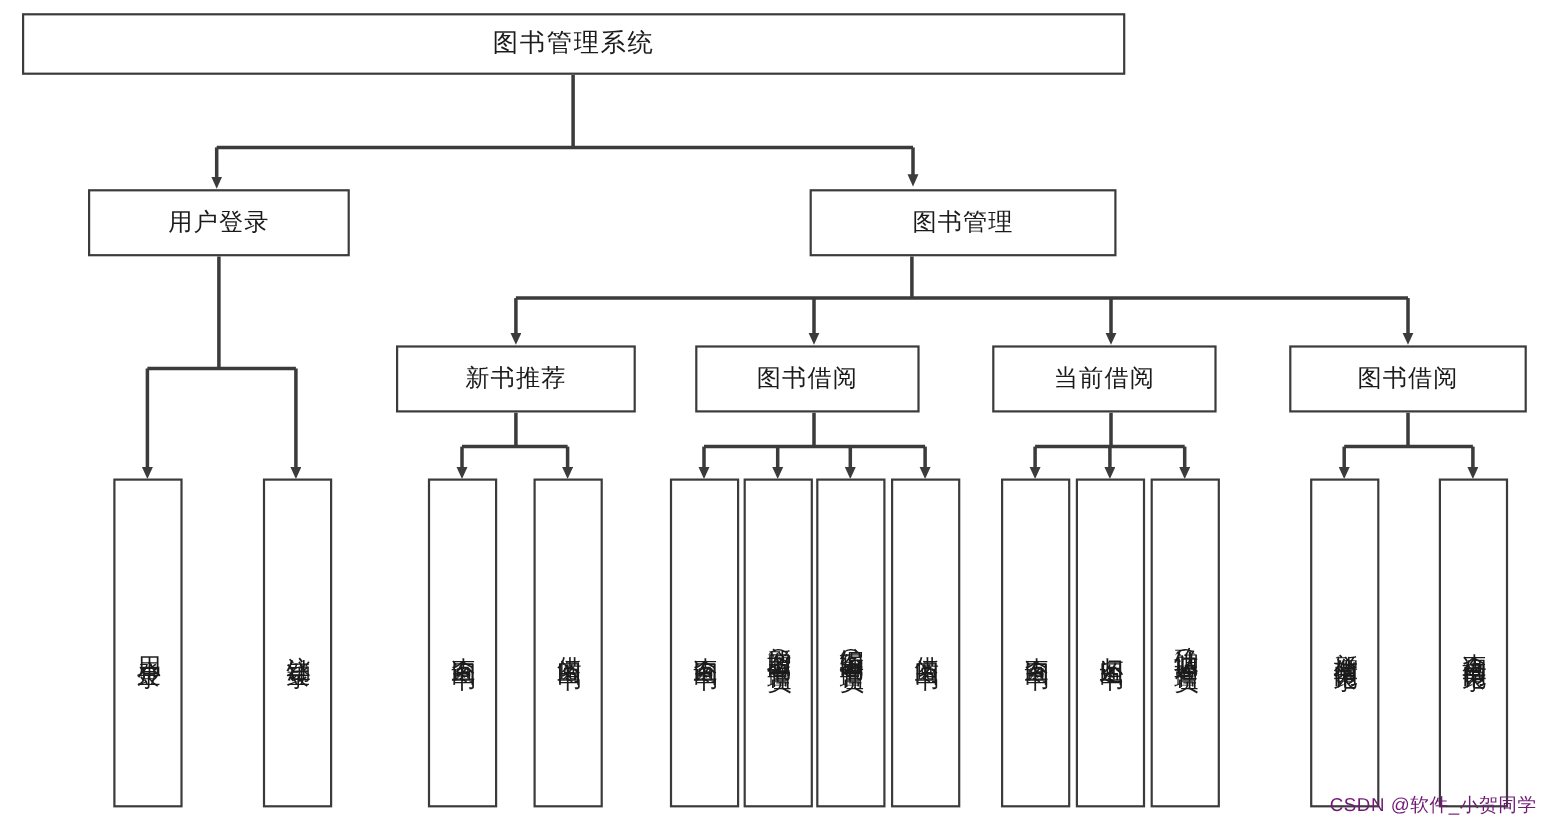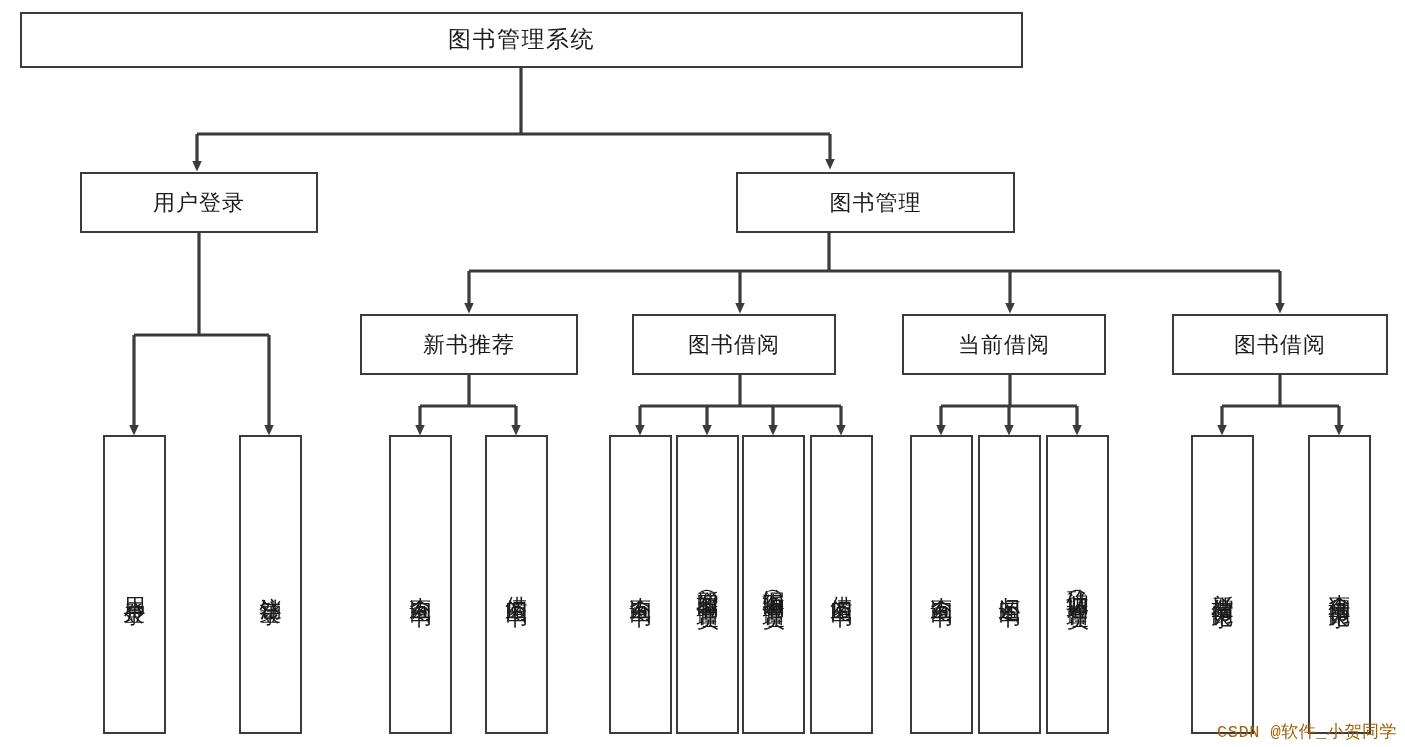--- a/index.html
+++ b/index.html
@@ -62,25 +62,25 @@
     letter-spacing:3px;
     line-height:1;
     max-height:100%;
   }
   
   #watermark{
     position:absolute;
     right:8px;
     bottom:4px;
     font-size:17px;
-    color:#a16207;
+    color:#701a75;
     letter-spacing:0.5px;
     z-index:3;
     white-space:nowrap;
-    font-family:Liberation Mono, monospace;
+    font-family:Liberation Sans, sans-serif;
   }
 </style>
 </head>
 <body>
 
 <div id="canvas">
 
   <svg id="wires" viewBox="0 0 1405 747" width="1405" height="747">
     <defs>
       <marker id="arrow" markerWidth="12" markerHeight="12" refX="1.5" refY="5" orient="auto" markerUnits="userSpaceOnUse">

